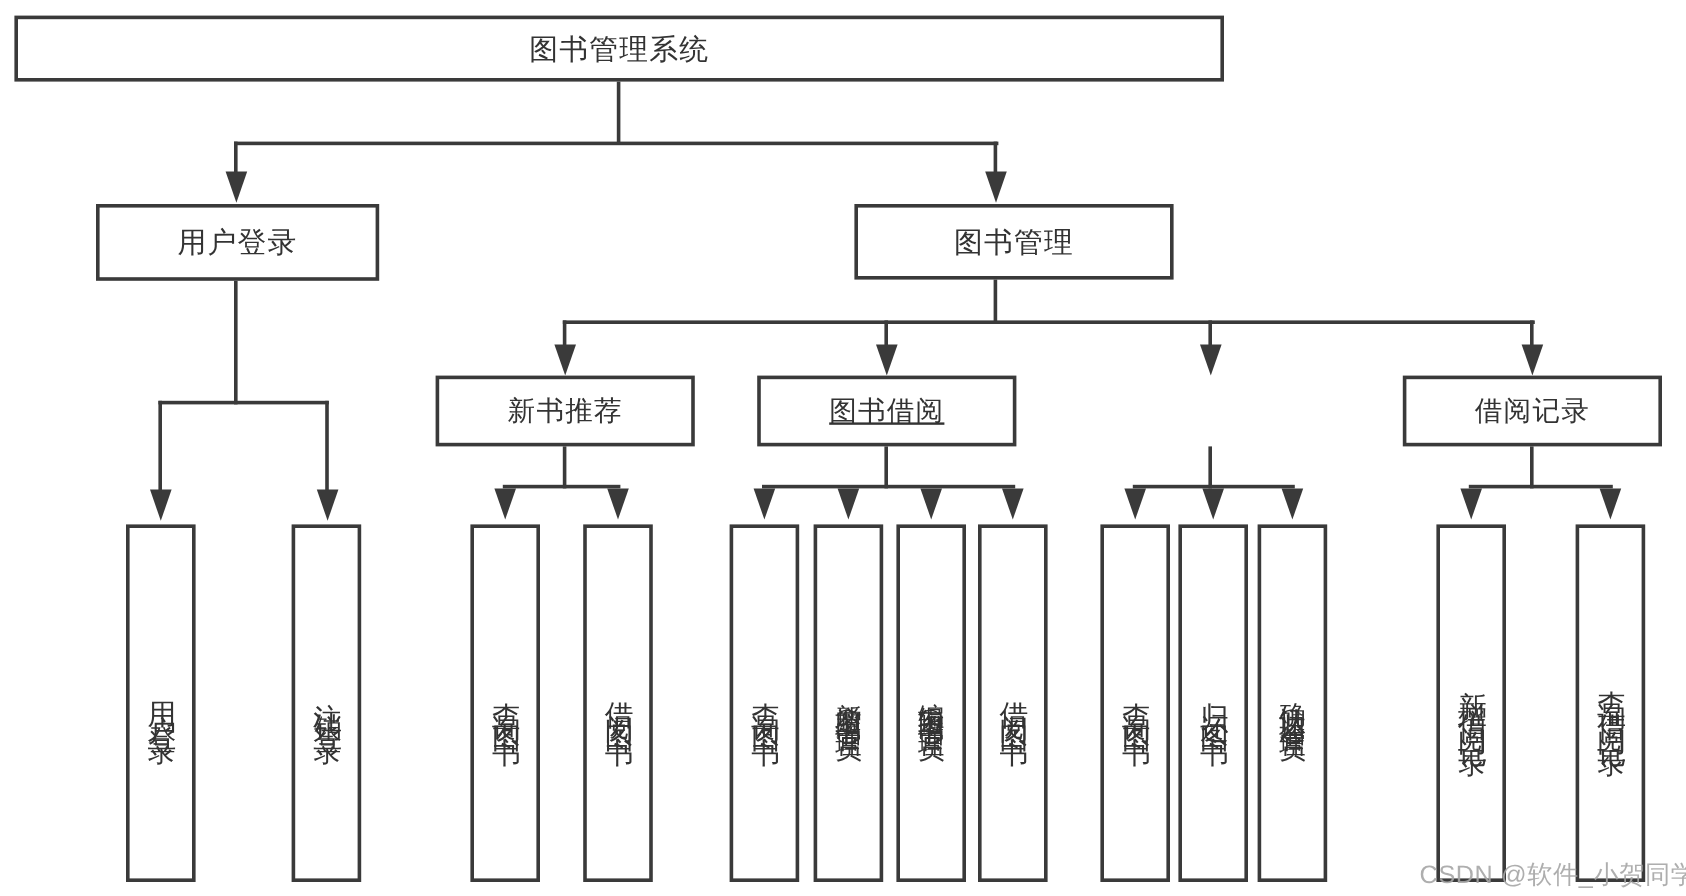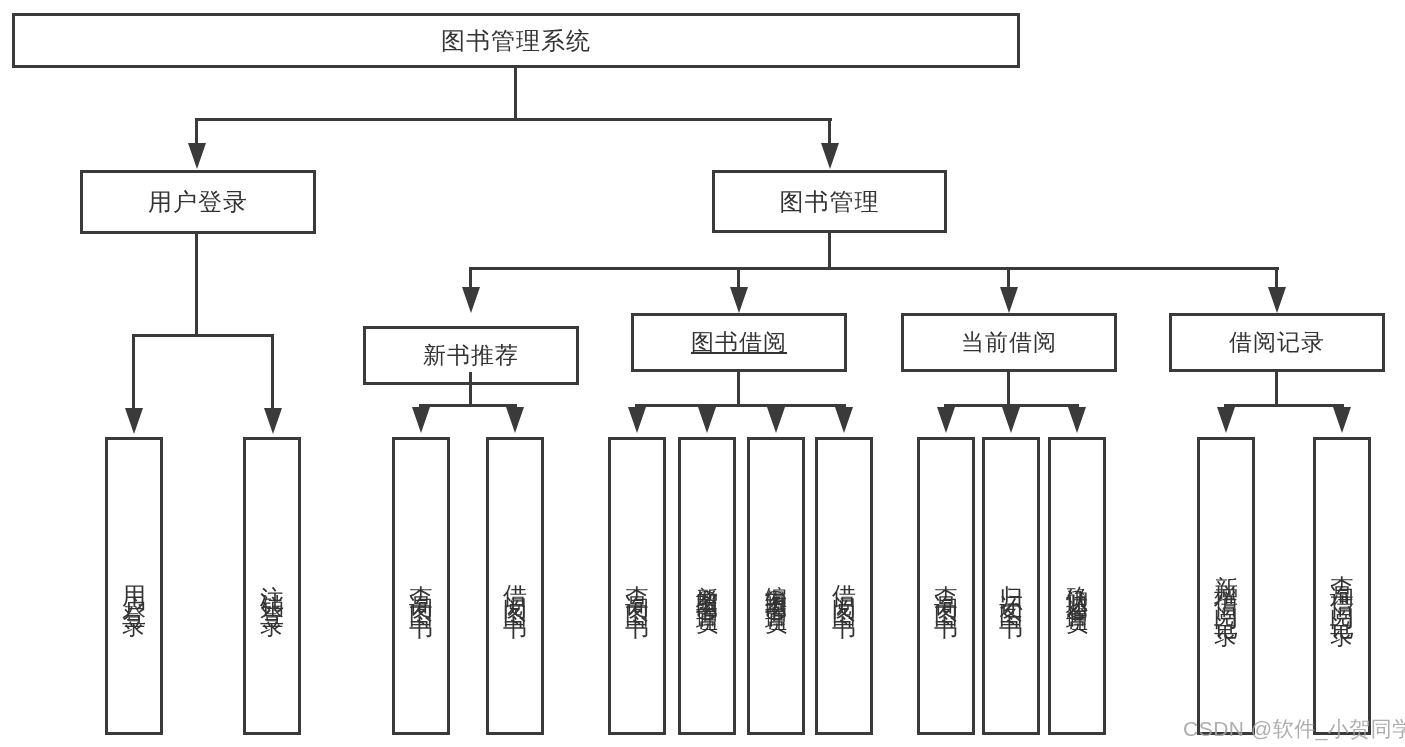--- a/index.html
+++ b/index.html
@@ -16,23 +16,23 @@
   }
   
   .node{
     position:absolute;box-sizing:border-box;
     border:3px solid var(--line);background:#fff;
     display:flex;align-items:center;justify-content:center;
     color:var(--text);font-size:24px;letter-spacing:1px;
   }
   .root-node{left:12px;top:13px;width:1008px;height:55px;}
   .l2a{left:80px;top:170px;width:236px;height:64px;}
-  .l2b{left:712px;top:170px;width:235px;height:63px;}
+  .l2b{left:712px;top:170px;width:266px;height:63px;}
   .l3{top:313px;width:216px;height:59px;font-size:23px;}
-  .l3a{left:363px;margin-top:13px;} .l3b{left:631px;text-decoration:underline;} .l3c{left:901px;} .l3d{left:1169px;}
+  .l3a{left:363px;} .l3b{left:631px;text-decoration:underline;} .l3c{left:901px;} .l3d{left:1169px;}
   
   .leaf{
     position:absolute;top:437px;width:58px;height:298px;
     box-sizing:border-box;border:3px solid var(--line);background:#fff;
     display:flex;align-items:center;justify-content:center;
   }
   .leaf span{
     writing-mode:vertical-lr;text-orientation:mixed;
     font-size:24px;letter-spacing:10px;line-height:1;
     color:var(--text);white-space:nowrap;
@@ -92,23 +92,20 @@
   <div class="arrow" style="left:462px;top:287px;"></div>
   <div class="arrow" style="left:730px;top:287px;"></div>
   <div class="arrow" style="left:1000px;top:287px;"></div>
   <div class="arrow" style="left:1268px;top:287px;"></div>
 
   <div class="node l3 l3a">
     <span>新书推荐</span>
   </div>
   <div class="node l3 l3b">
     <span>图书借阅</span>
-  </div>
-  <div class="node l3 l3c">
-    <span>当前借阅</span>
   </div>
   <div class="node l3 l3d">
     <span>借阅记录</span>
   </div>
 
   <div class="vl" style="left:469px;top:372px;height:35px;"></div>
   <div class="hl" style="left:419px;top:404px;width:98px;"></div>
   <div class="arrow" style="left:412px;top:407px;"></div>
   <div class="arrow" style="left:506px;top:407px;"></div>
 

